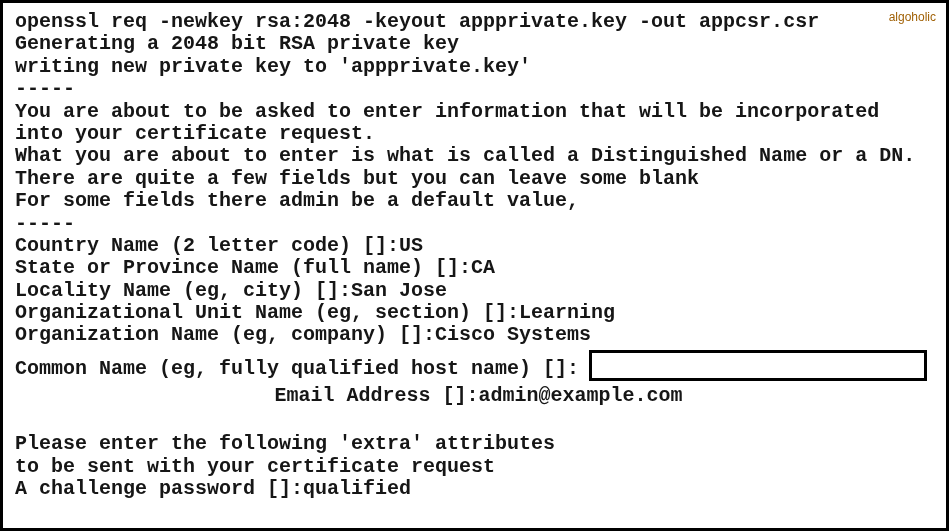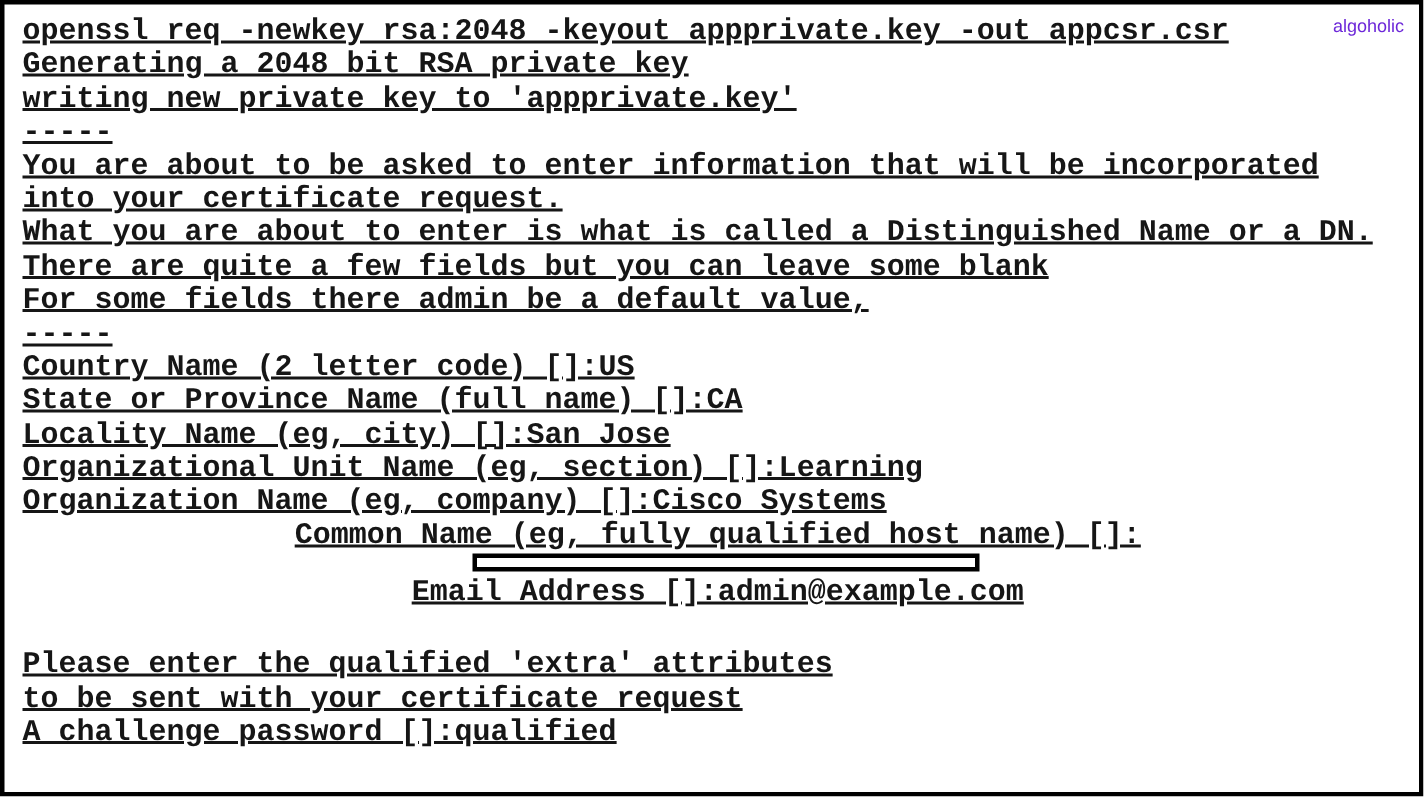--- a/index.html
+++ b/index.html
@@ -20,43 +20,41 @@
     font-size: 20px;
     color: #161616;
   }
   .watermark {
     position: absolute;
     top: 7px;
     right: 10px;
     font-family: "Liberation Sans", sans-serif;
     font-weight: normal;
     font-size: 12px;
-    color: #6d28d9;
+    color: #a16207;
   }
   .lines {
     position: absolute;
     top: 8px;
     left: 12px;
     right: 4px;
-    text-decoration: underline;
   }
   .line {
     height: 22.4px;
     line-height: 22.4px;
     white-space: pre;
   }
   .line.blank {
     height: 22.4px;
   }
   .line.input-line {
     height: 34px;
     display: flex;
-    align-items: center;
+    align-items: flex-end;
     white-space: pre;
-    flex-direction: column;
   }
   .line.email-line {
     height: 30px;
     line-height: 30px;
     text-align: center;
   }
   .input-box {
     display: inline-block;
     box-sizing: border-box;
     width: 338px;
@@ -83,17 +81,17 @@
       <div class="line">For some fields there admin be a default value,</div>
       <div class="line">-----</div>
       <div class="line">Country Name (2 letter code) []:US</div>
       <div class="line">State or Province Name (full name) []:CA</div>
       <div class="line">Locality Name (eg, city) []:San Jose</div>
       <div class="line">Organizational Unit Name (eg, section) []:Learning</div>
       <div class="line">Organization Name (eg, company) []:Cisco Systems</div>
       <div class="line input-line"><span>Common Name (eg, fully qualified host name) []:</span><span class="input-box"></span></div>
       <div class="line email-line">Email Address []:admin@example.com</div>
       <div class="line blank"></div>
-      <div class="line">Please enter the qualified 'extra' attributes</div>
+      <div class="line">Please enter the following 'extra' attributes</div>
       <div class="line">to be sent with your certificate request</div>
       <div class="line">A challenge password []:qualified</div>
     </div>
 </div>
 
 </body></html>

